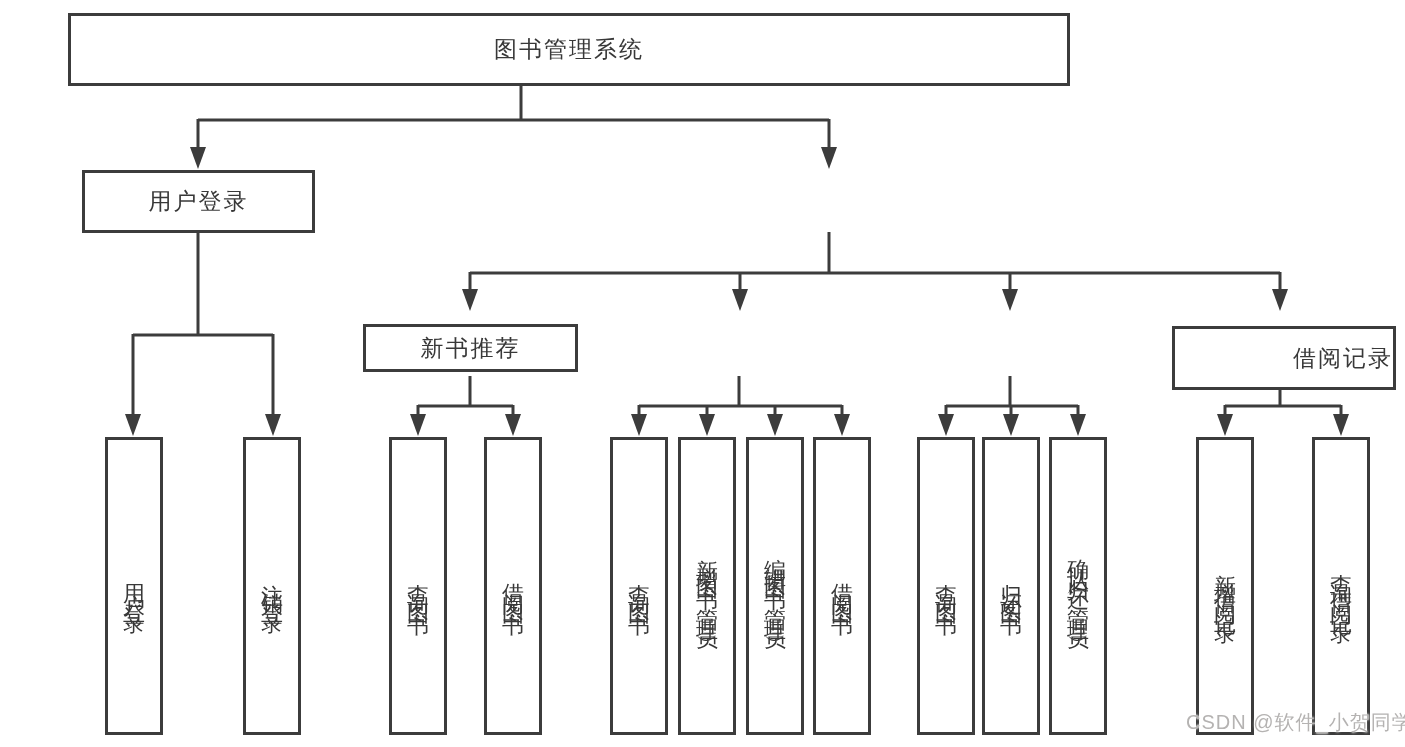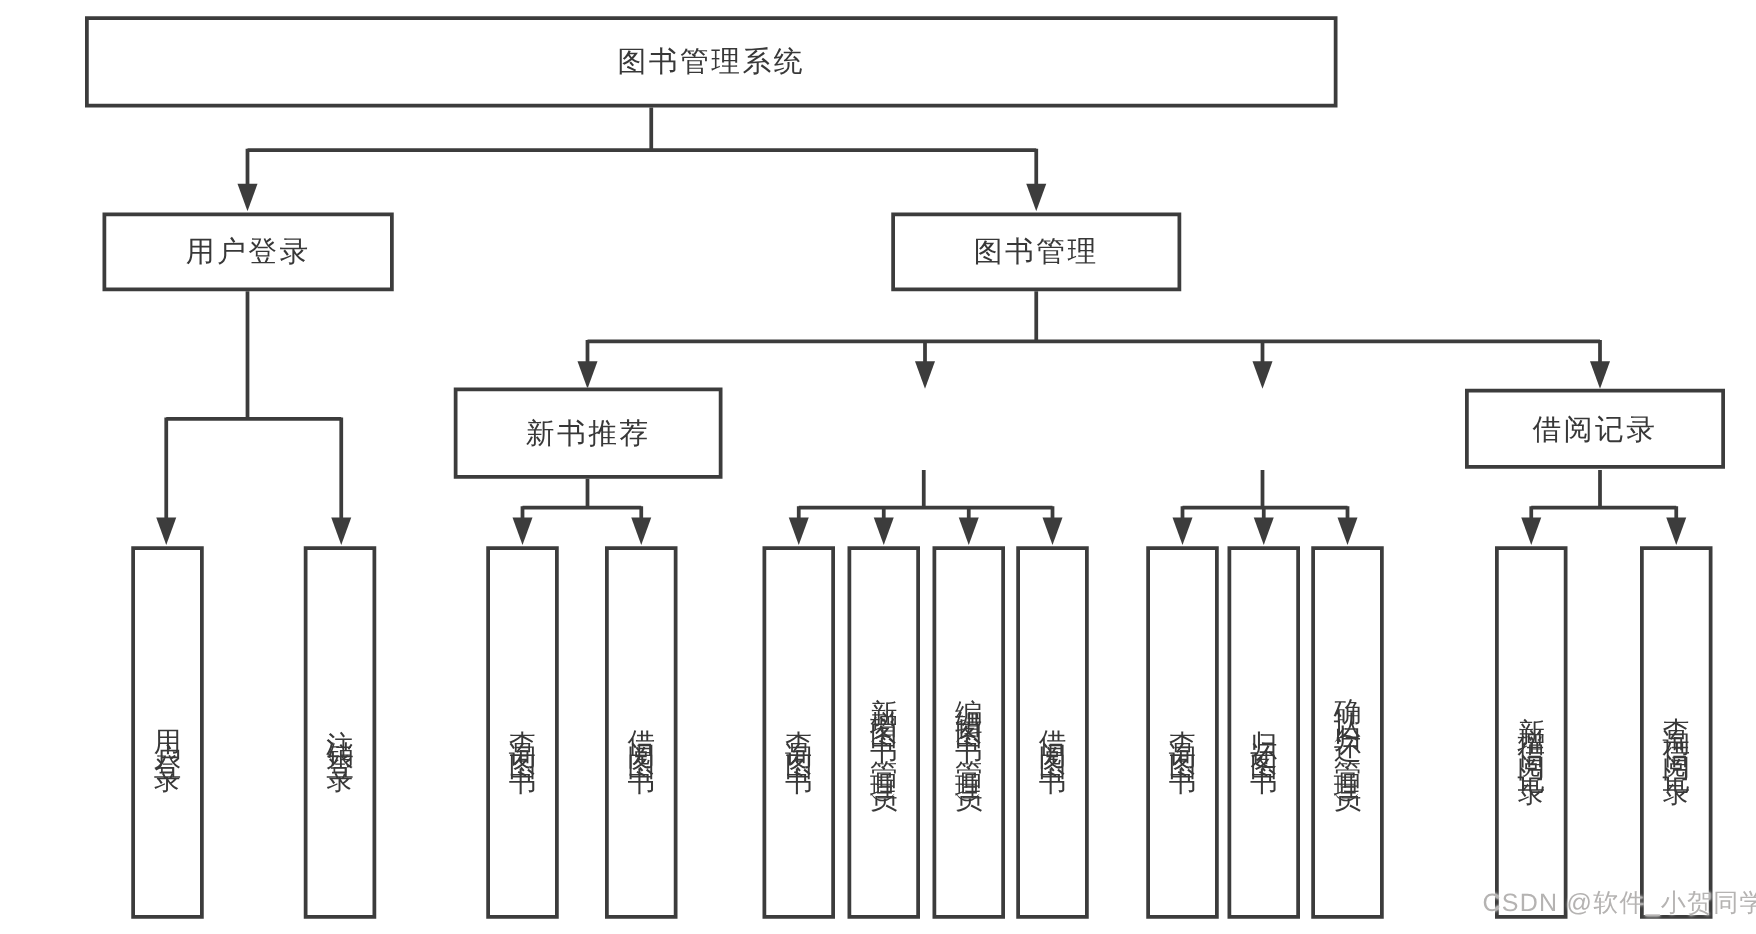--- a/index.html
+++ b/index.html
@@ -88,28 +88,25 @@
     </g>
   </svg>
 
   <div class="box h-box" style="left:20px;top:13px;width:1002px;height:73px;margin-left:48px;">
     <span>图书管理系统</span>
   </div>
 
   <div class="box h-box" style="left:82px;top:170px;width:233px;height:63px;">
     <span>用户登录</span>
   </div>
-  <div class="box h-box" style="left:713px;top:170px;width:232px;height:63px;">
-    <span>图书管理</span>
-  </div>
 
-  <div class="box h-box" style="left:363px;top:310px;width:215px;height:73px;">
+  <div class="box h-box" style="left:363px;top:324px;width:215px;height:48px;">
     <span>新书推荐</span>
   </div>
-  <div class="box h-box" style="left:1172px;top:311px;width:208px;height:64px;">
+  <div class="box h-box" style="left:1172px;top:326px;width:224px;height:64px;justify-content:flex-end;">
     <span>借阅记录</span>
   </div>
 
   <div class="box v-box" style="left:105px;top:437px;width:58px;height:298px;">
     <span>用户登录</span>
   </div>
   <div class="box v-box" style="left:243px;top:437px;width:58px;height:298px;">
     <span>注销登录</span>
   </div>
   <div class="box v-box" style="left:389px;top:437px;width:58px;height:298px;">

